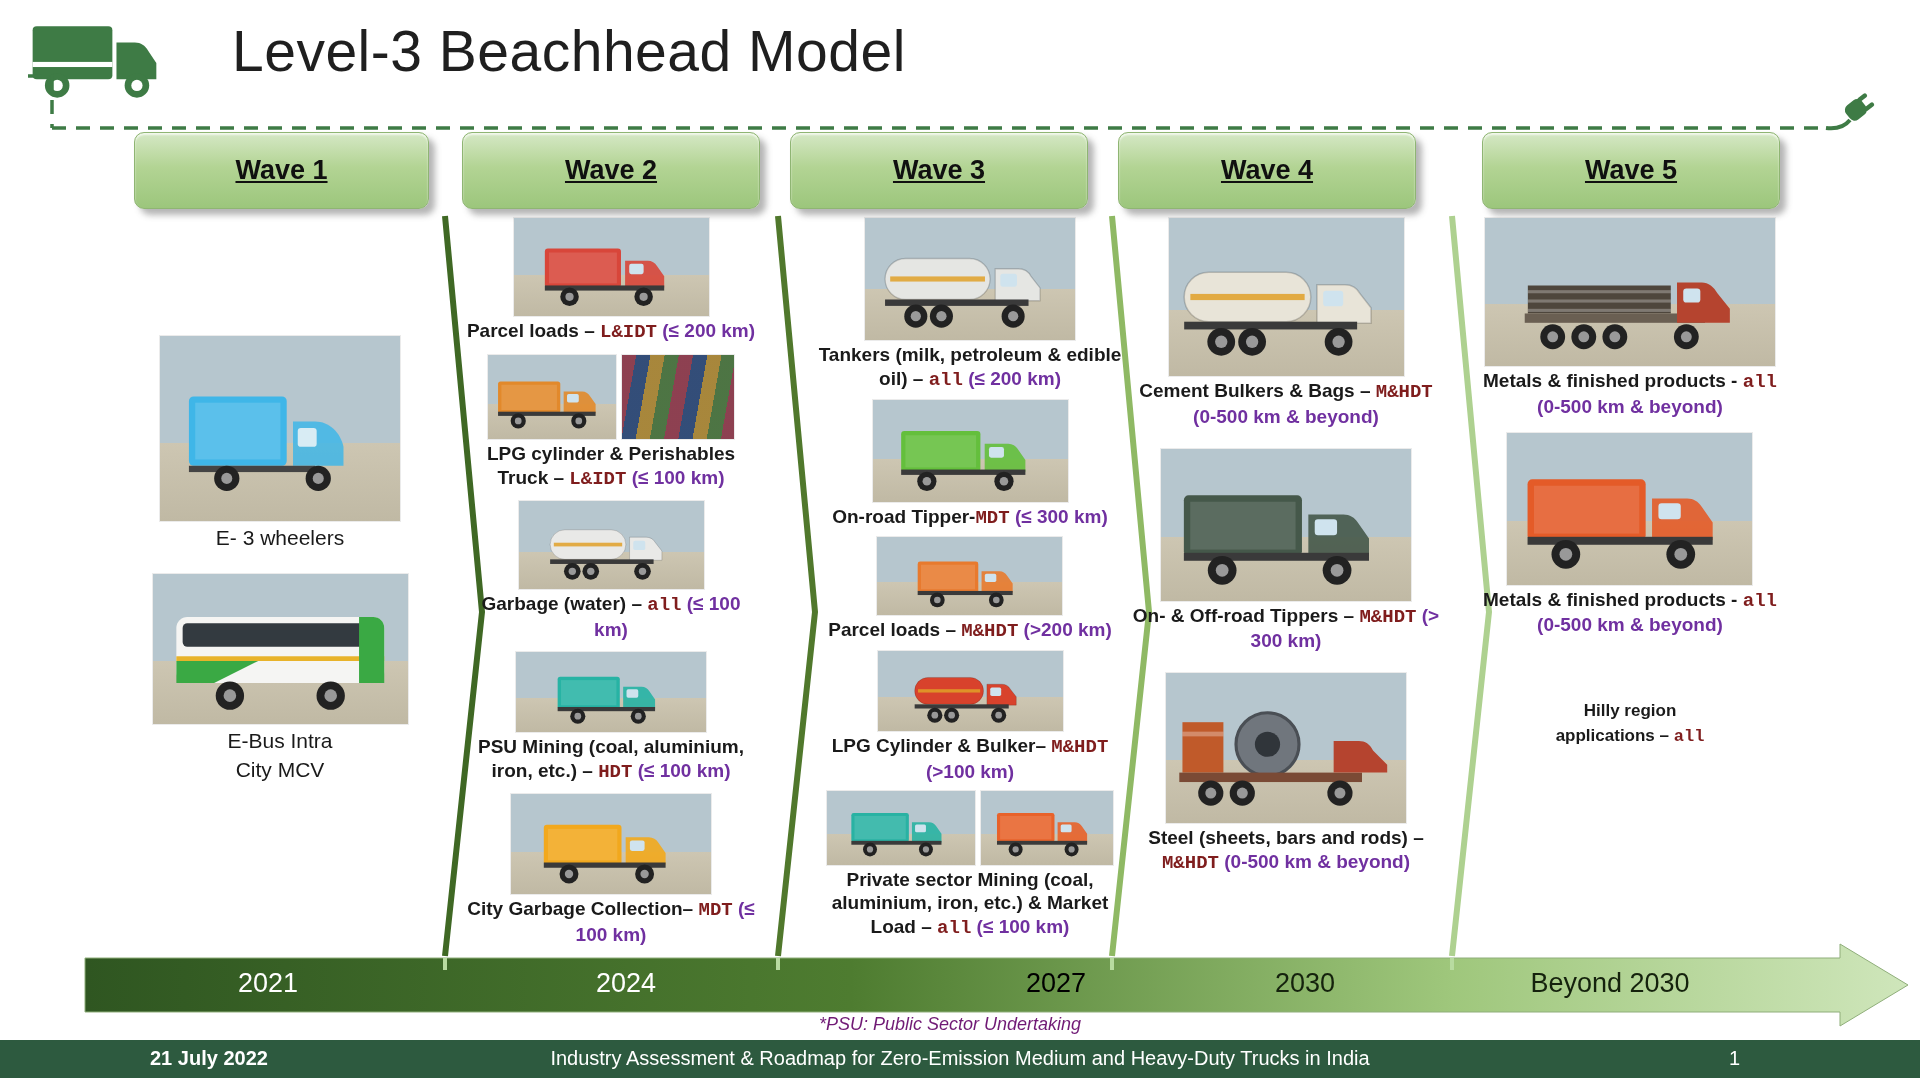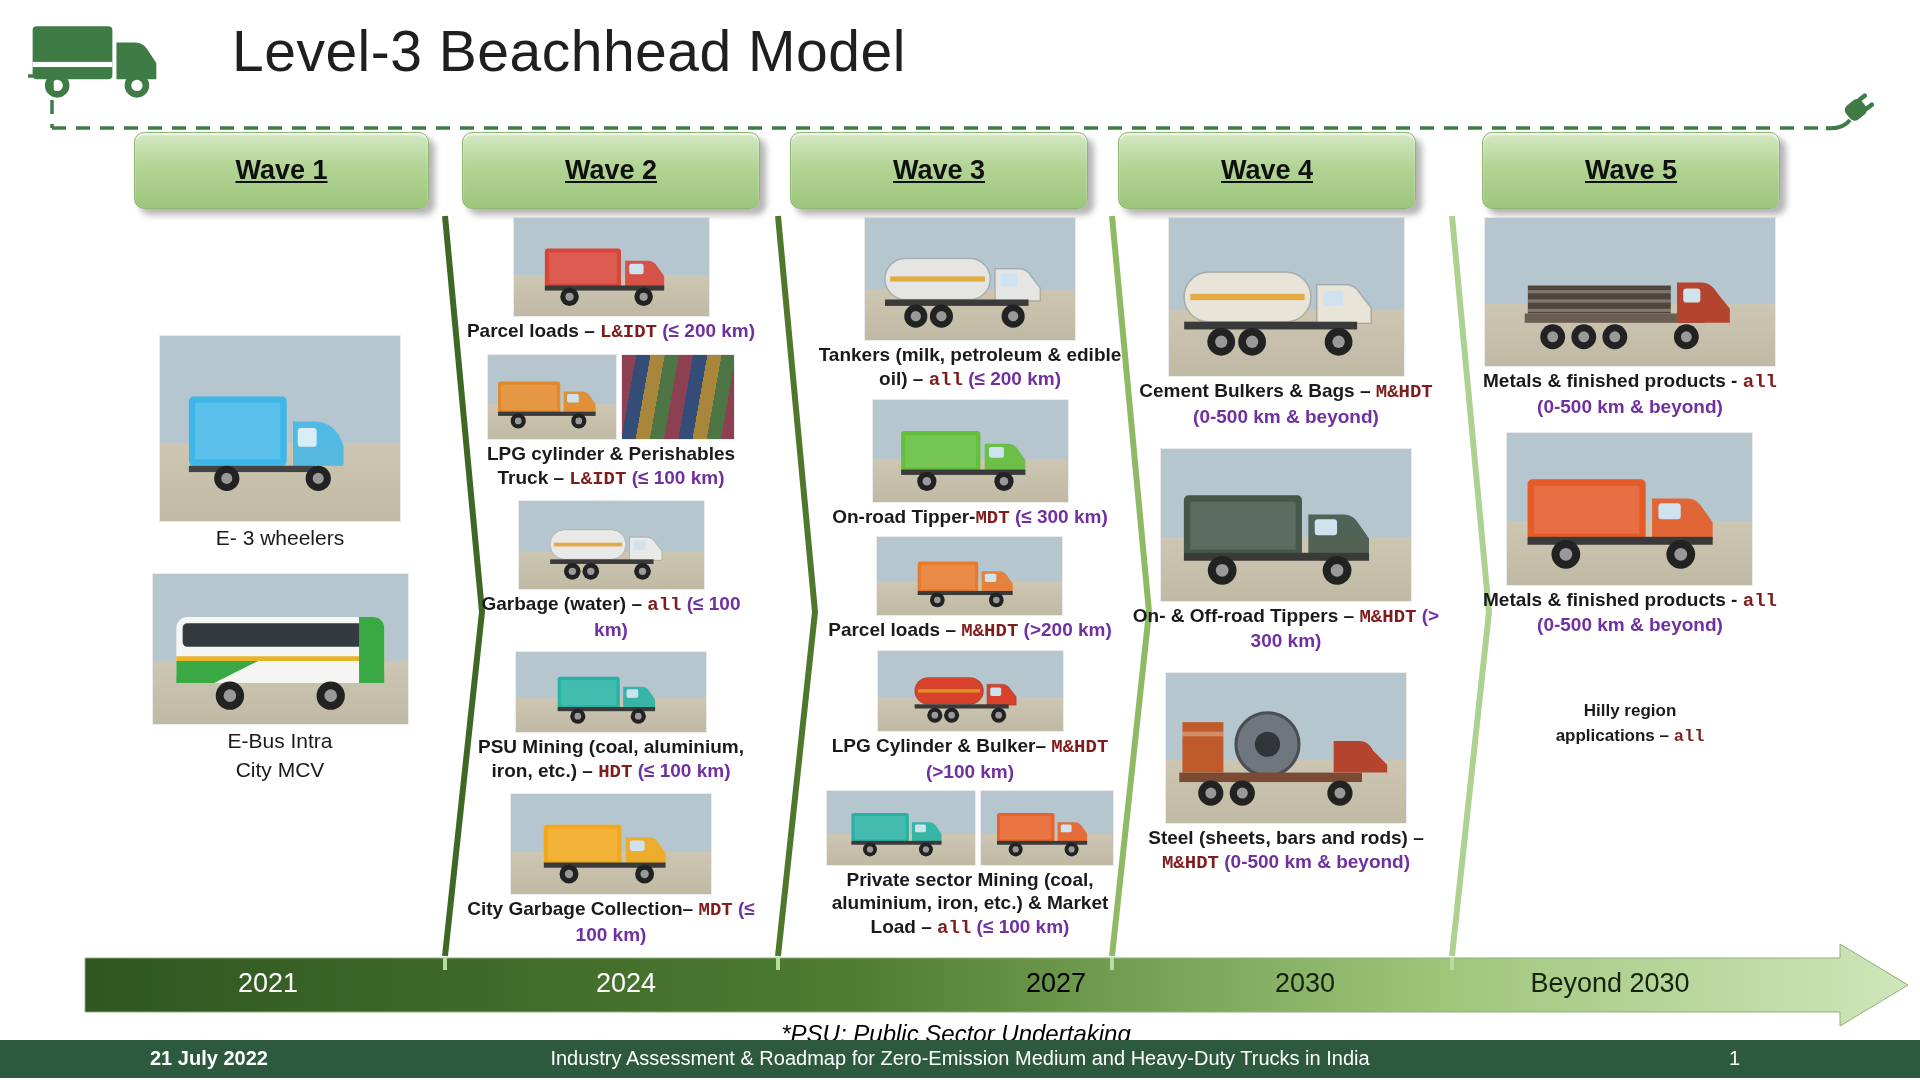--- a/index.html
+++ b/index.html
@@ -42,21 +42,21 @@
   .cap.big{font-size:17px;margin-top:48px;line-height:1.45;}
   .seg-black{color:#1a1a1a;} .seg-brown{color:#7f1d1d;font-family:Liberation Mono, monospace;} .seg-purple{color:#7030a0;font-weight:600;}
 
   
   #timeline-svg{position:absolute;left:0;top:0;width:1920px;height:1080px;pointer-events:none;}
   .year{position:absolute;top:968px;font-size:27px;transform:translateX(-50%);}
   .y1{left:268px;color:#ffffff;} .y2{left:626px;color:#ffffff;}
   .y3{left:1020px;color:#000000;margin-left:36px;} .y4{left:1305px;color:#15220d;} .y5{left:1610px;color:#15220d;}
 
   #footnote{position:absolute;top:1014px;left:950px;transform:translateX(-50%);
-            font-style:italic;font-size:24px;color:#000000;margin:6px;}
+            font-style:italic;font-size:18px;color:#701a75;margin:0;}
 
   
   #footer{position:absolute;left:0;top:1040px;width:1920px;height:38px;background:#2d5a3f;color:#fff;}
   #footer-date{position:absolute;left:150px;top:7px;font-size:20px;font-weight:bold;}
   #footer-title{position:absolute;left:0;right:0;top:7px;text-align:center;font-size:20px;}
   #footer-page{position:absolute;right:180px;top:7px;font-size:20px;}
   #defs-holder{position:absolute;width:0;height:0;overflow:hidden;}
 </style>
 </head>
 <body>

